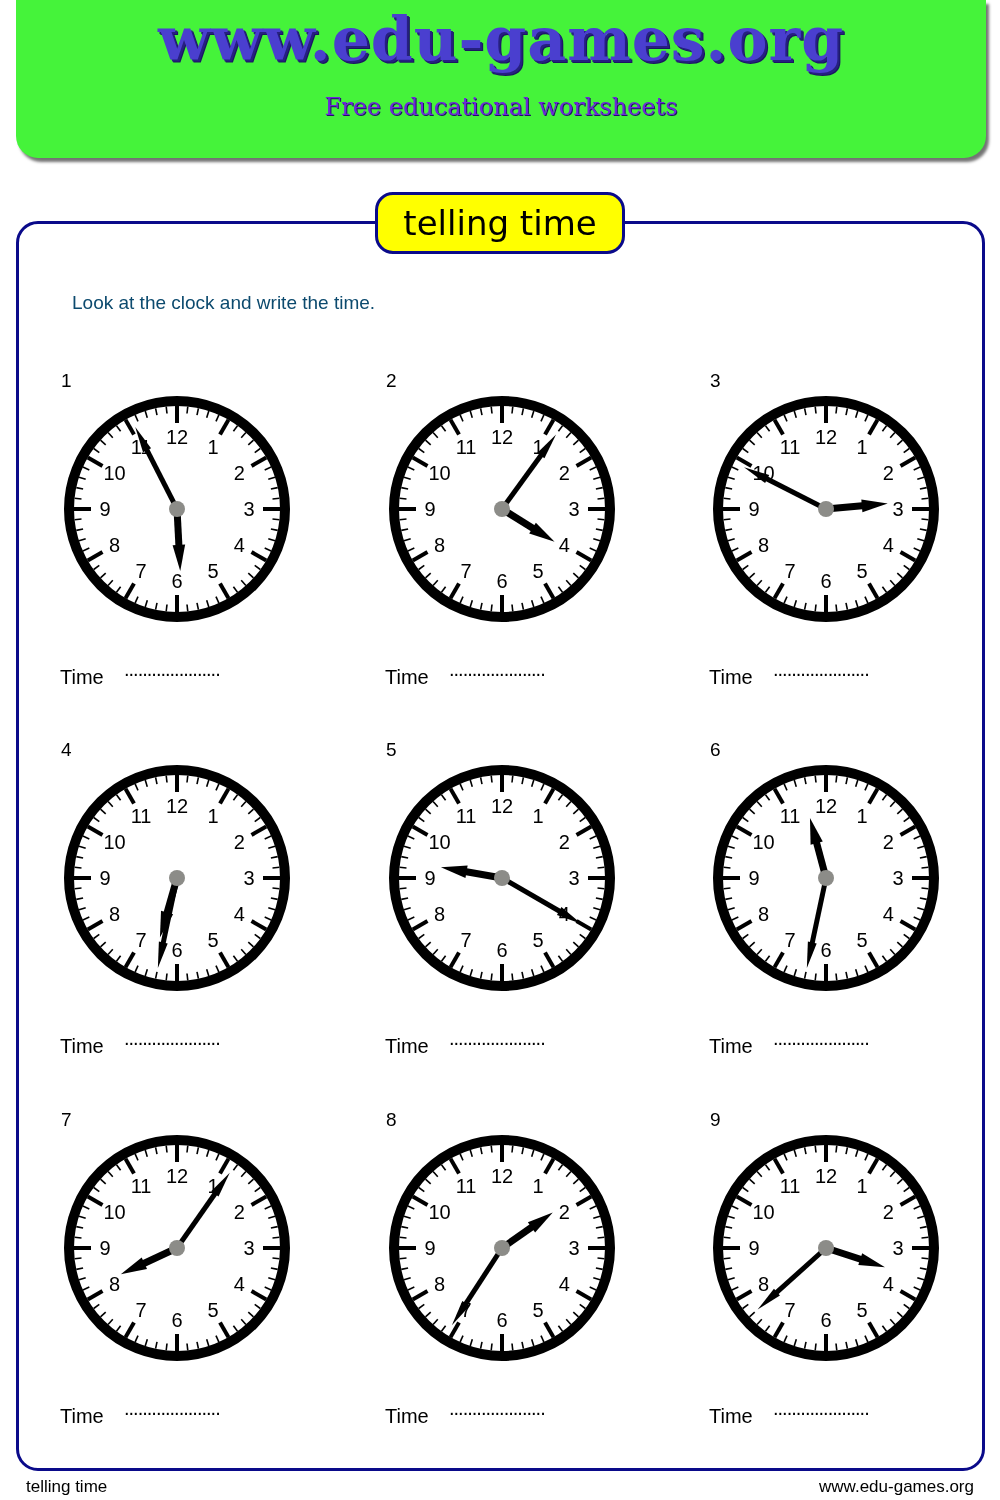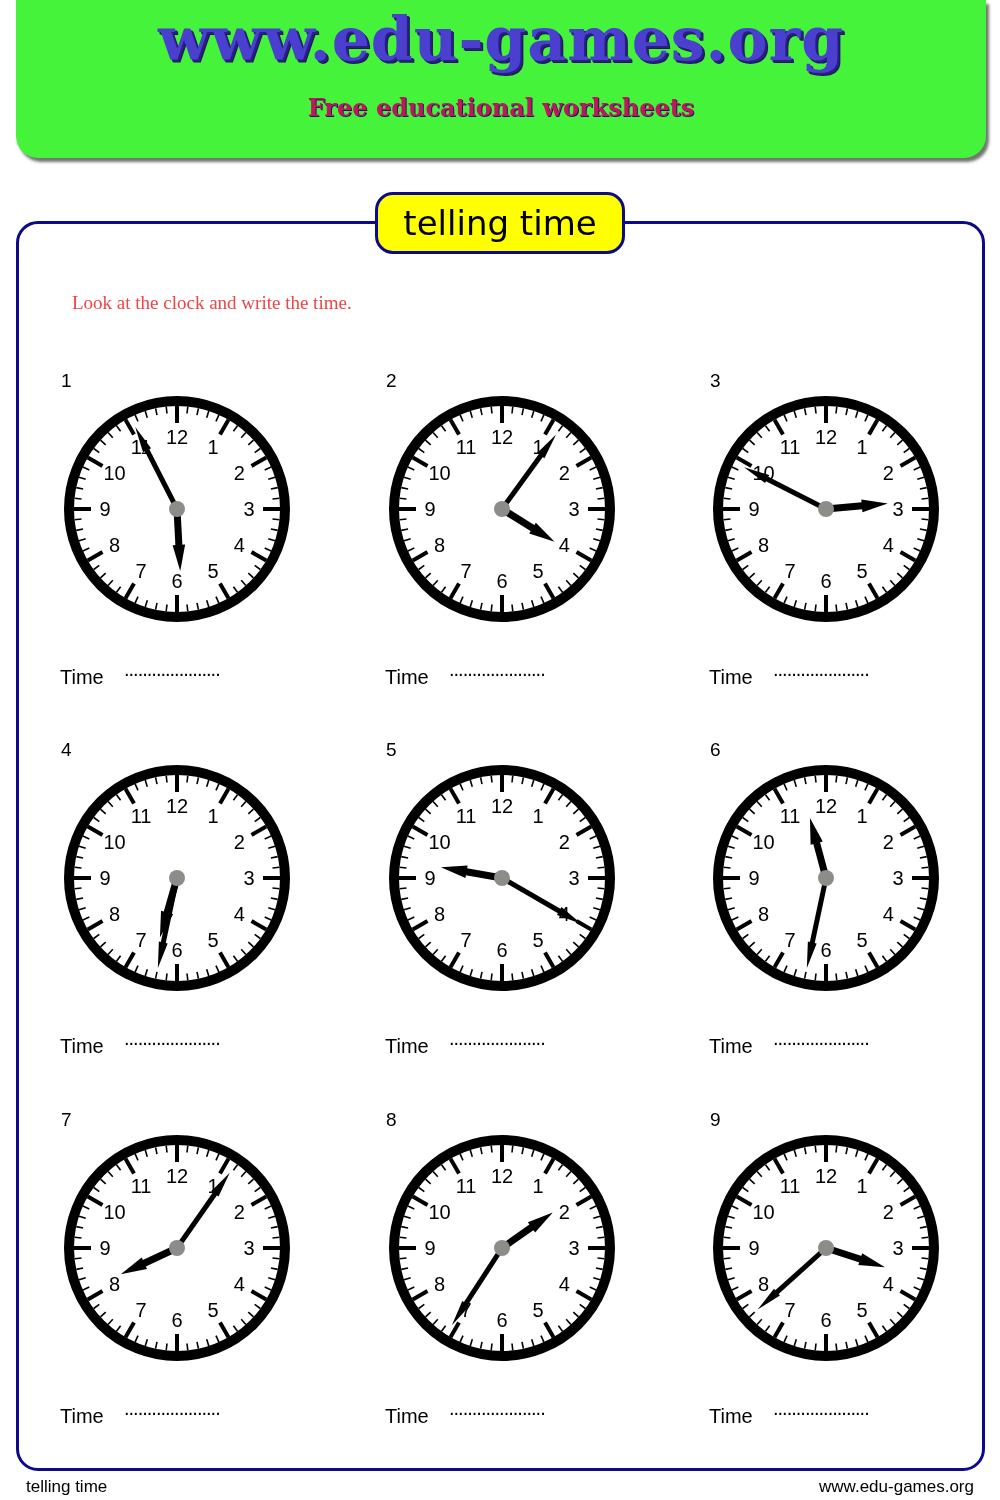--- a/index.html
+++ b/index.html
@@ -14,39 +14,39 @@
   }
   .banner-title {
     position: absolute; left: 0; right: 0; top: 4px;
     font-family: "DejaVu Serif", serif; font-weight: bold;
     font-size: 60px; letter-spacing: 1px;
     color: #4a3fcf;
     text-shadow: 2px 2px 0 #262080, 3px 3px 0 #1b1660;
   }
   .banner-sub {
     position: absolute; left: 0; right: 0; top: 93px;
-    font-family: "DejaVu Serif", serif; font-weight: bold;
-    font-size: 24px; color: #be185d;
+    font-family: "DejaVu Serif", serif; font-weight: normal;
+    font-size: 24px; color: #6d28d9;
     text-shadow: 1px 1px 0 #1b1660;
   }
 
   .panel {
     position: absolute; left: 16px; top: 221px; width: 963px; height: 1244px;
     border: 3px solid #0a0a8a; border-radius: 22px;
   }
   .title-pill {
     position: absolute; left: 375px; top: 192px; width: 244px; height: 56px;
     background: #ffff00; border: 3px solid #0a0a8a; border-radius: 18px;
     text-align: center; line-height: 56px;
     font-family: "DejaVu Sans", sans-serif; font-size: 34px; color: #000;
     z-index: 2;
   }
   .instructions {
     position: absolute; left: 72px; top: 292px;
-    font-family: Liberation Serif, serif; font-size: 19px; color: #ef4444;
+    font-family: Liberation Sans, sans-serif; font-size: 19px; color: #0c4a6e;
   }
 
   .clock-cell { position: absolute; width: 260px; height: 330px; }
   .clock-num { position: absolute; left: 11px; top: 8px; font-size: 19px; color: #000; }
   .clock-svg { position: absolute; left: 10px; top: 30px; width: 234px; height: 234px; }
   .time-label { position: absolute; left: 10px; top: 296px; font-size: 20px; color: #000; margin-top: 8px; }
   .time-blank { position: absolute; left: 74px; top: 296px; font-size: 20px; color: #000; letter-spacing: -1px; }
 
   .footer-left { position: absolute; left: 26px; top: 1477px; font-size: 17px; color: #000; }
   .footer-right { position: absolute; right: 26px; top: 1477px; font-size: 17px; color: #000; }

